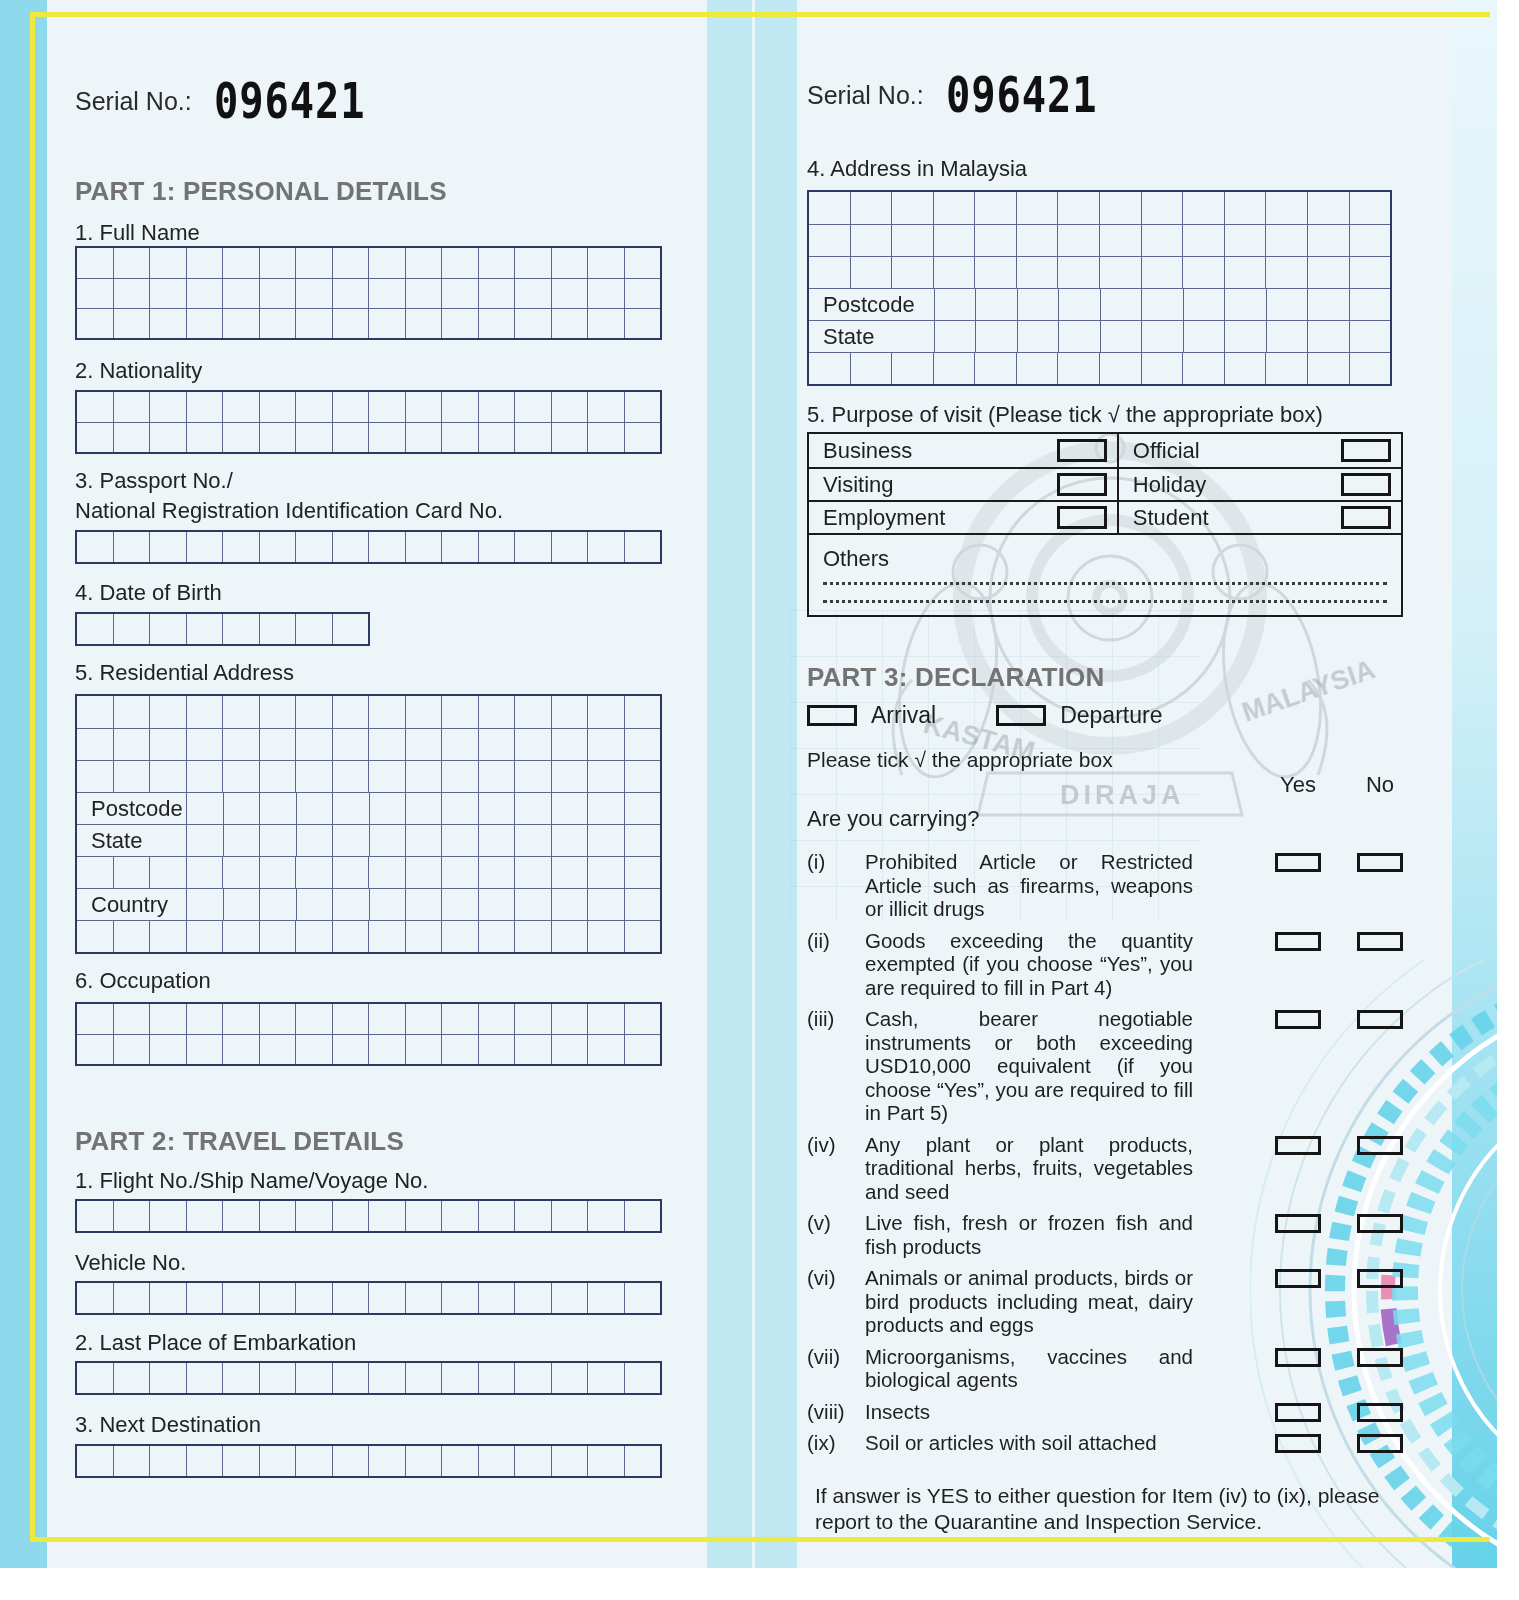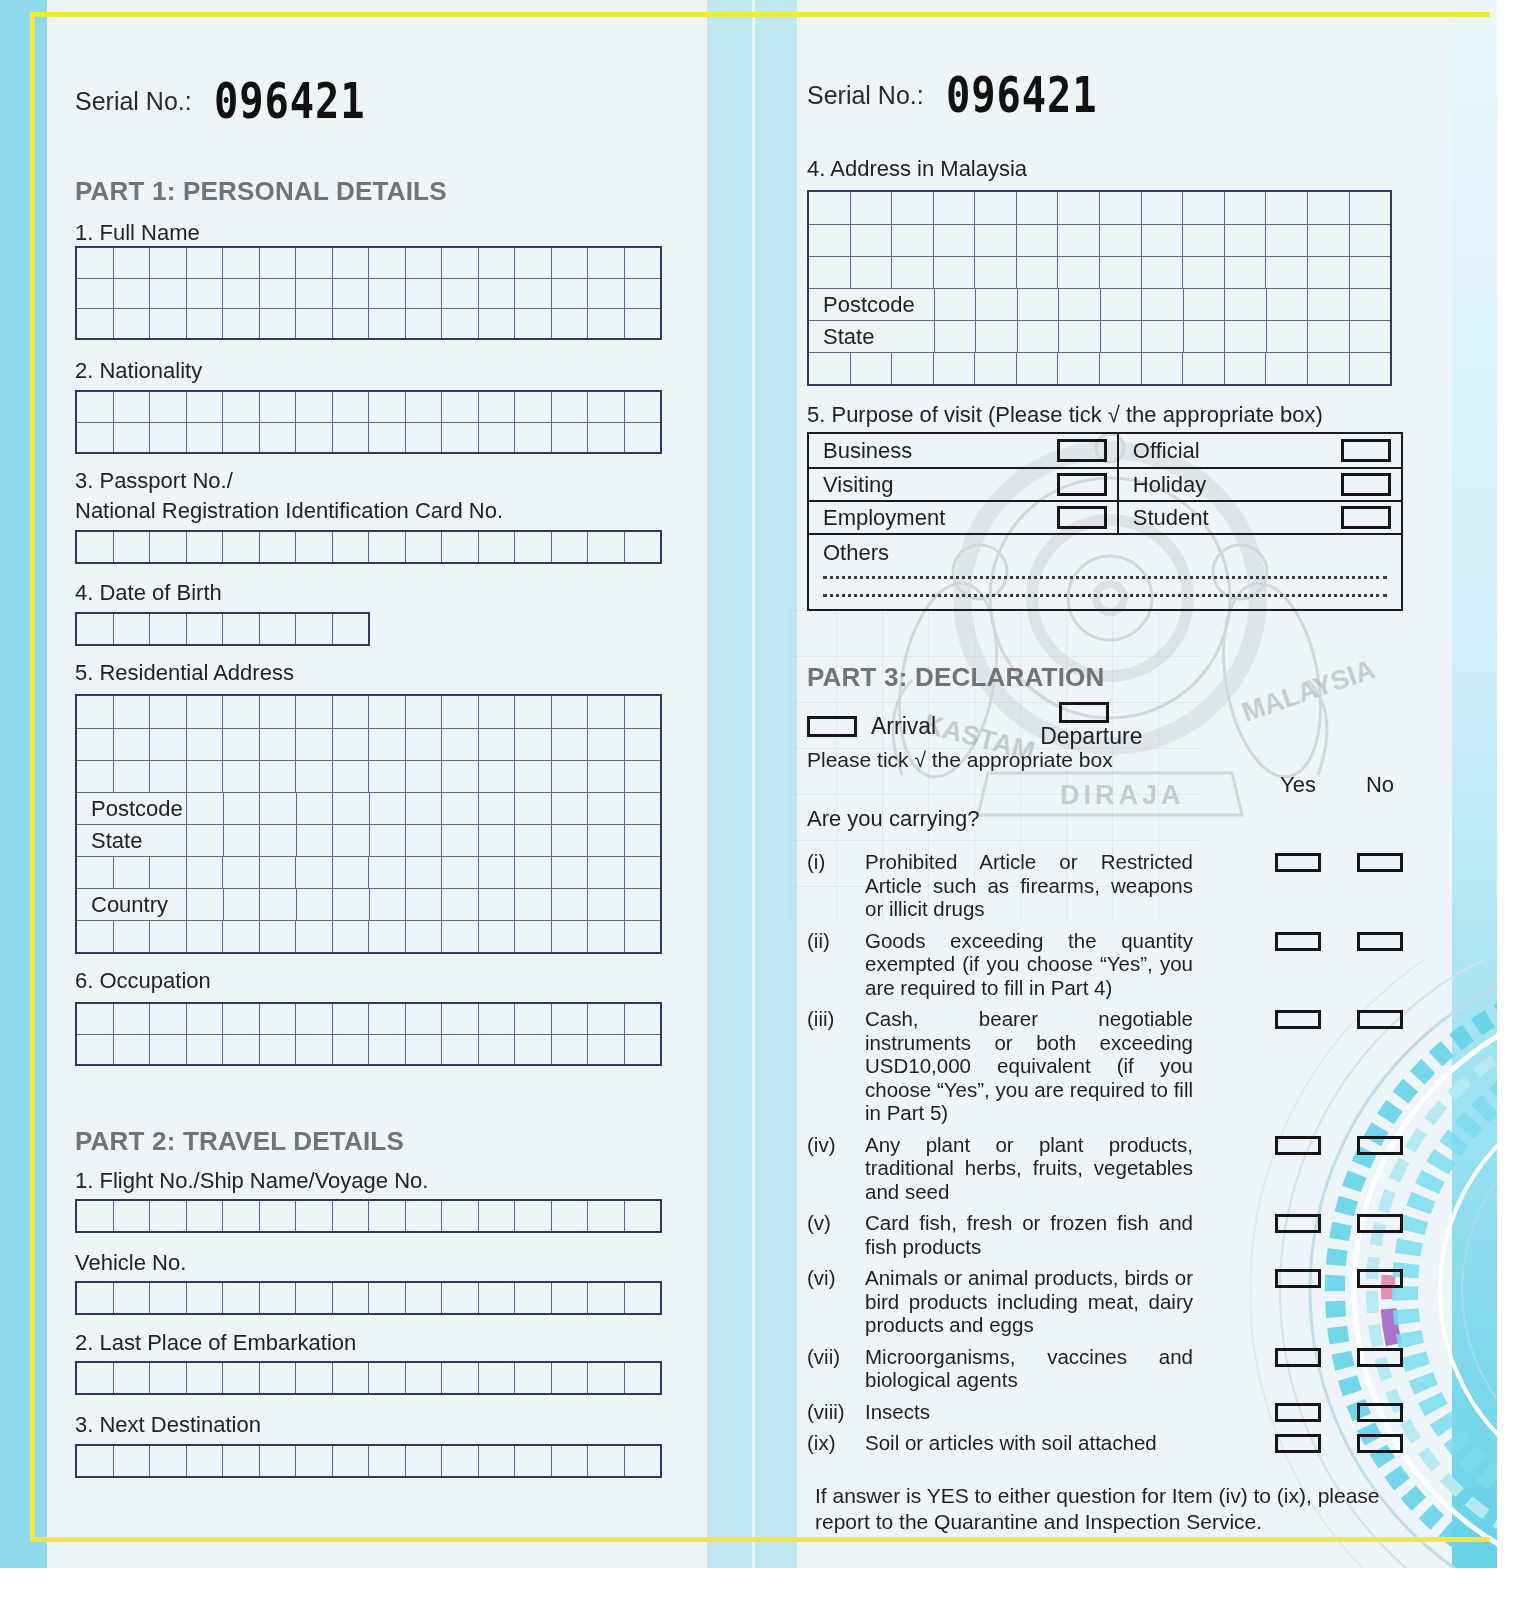--- a/index.html
+++ b/index.html
@@ -46,29 +46,29 @@
 
   
   .purpose-table { border:2px solid #1b1b1b; width:100%; }
   .p-row { display:flex; height:33px; }
   .p-row + .p-row { border-top:2px solid #1b1b1b; }
   .p-cell { display:flex; align-items:center; padding:0 10px 0 14px; font-size:22px; }
   .p-cell:first-child { flex:0 0 52%; }
   .p-cell:last-child { flex:1; border-left:2px solid #1b1b1b; }
   .p-cb { margin-left:auto; width:50px; height:23px; border:3px solid #161616; }
   .p-others { border-top:2px solid #1b1b1b; padding:5px 14px 12px; }
-  .p-others-label { font-size:22px; }
+  .p-others-label { font-size:22px;margin-top:6px; }
   .dotline { height:13px; border-bottom:3px dotted #3c3c3c; }
   .dotline + .dotline { margin-top:5px; }
 
   
   .arr-row { display:flex; align-items:center; }
   .cb-lg { width:50px; height:21px; border:3px solid #161616; }
   .arr-lbl { font-size:23px; margin-left:14px; }
-  .dep-group { margin-left:90px; display:flex; align-items:center;flex-direction:column; }
+  .dep-group { margin-left:60px; display:flex; align-items:center; }
   .tick-note { font-size:21px; }
   .yesno-row { display:flex; width:100%; }
   .yesno-row .sp { flex:1; }
   .yn { width:46px; text-align:center; font-size:22px; }
   .yn + .yn { margin-left:36px; }
   .carrying { font-size:22px; }
 
   .decl-item { display:flex; align-items:flex-start; margin-bottom:8px; }
   .decl-num  { flex:0 0 46px; font-size:20.5px; line-height:23.5px; white-space:nowrap; }
   .decl-text { flex:0 0 328px; font-size:20.5px; line-height:23.5px; text-align:justify;margin-left:12px; }
@@ -743,21 +743,21 @@
           </div>
           <div class="decl-item">
             <div class="decl-num">(iv)</div>
             <div class="decl-text">Any plant or plant products, traditional herbs, fruits, vegetables and seed</div>
             <div class="decl-sp"></div>
             <div class="cb"></div>
             <div class="cb"></div>
           </div>
           <div class="decl-item">
             <div class="decl-num">(v)</div>
-            <div class="decl-text">Card fish, fresh or frozen fish and fish products</div>
+            <div class="decl-text">Live fish, fresh or frozen fish and fish products</div>
             <div class="decl-sp"></div>
             <div class="cb"></div>
             <div class="cb"></div>
           </div>
           <div class="decl-item">
             <div class="decl-num">(vi)</div>
             <div class="decl-text">Animals or animal products, birds or bird products including meat, dairy products and eggs</div>
             <div class="decl-sp"></div>
             <div class="cb"></div>
             <div class="cb"></div>

